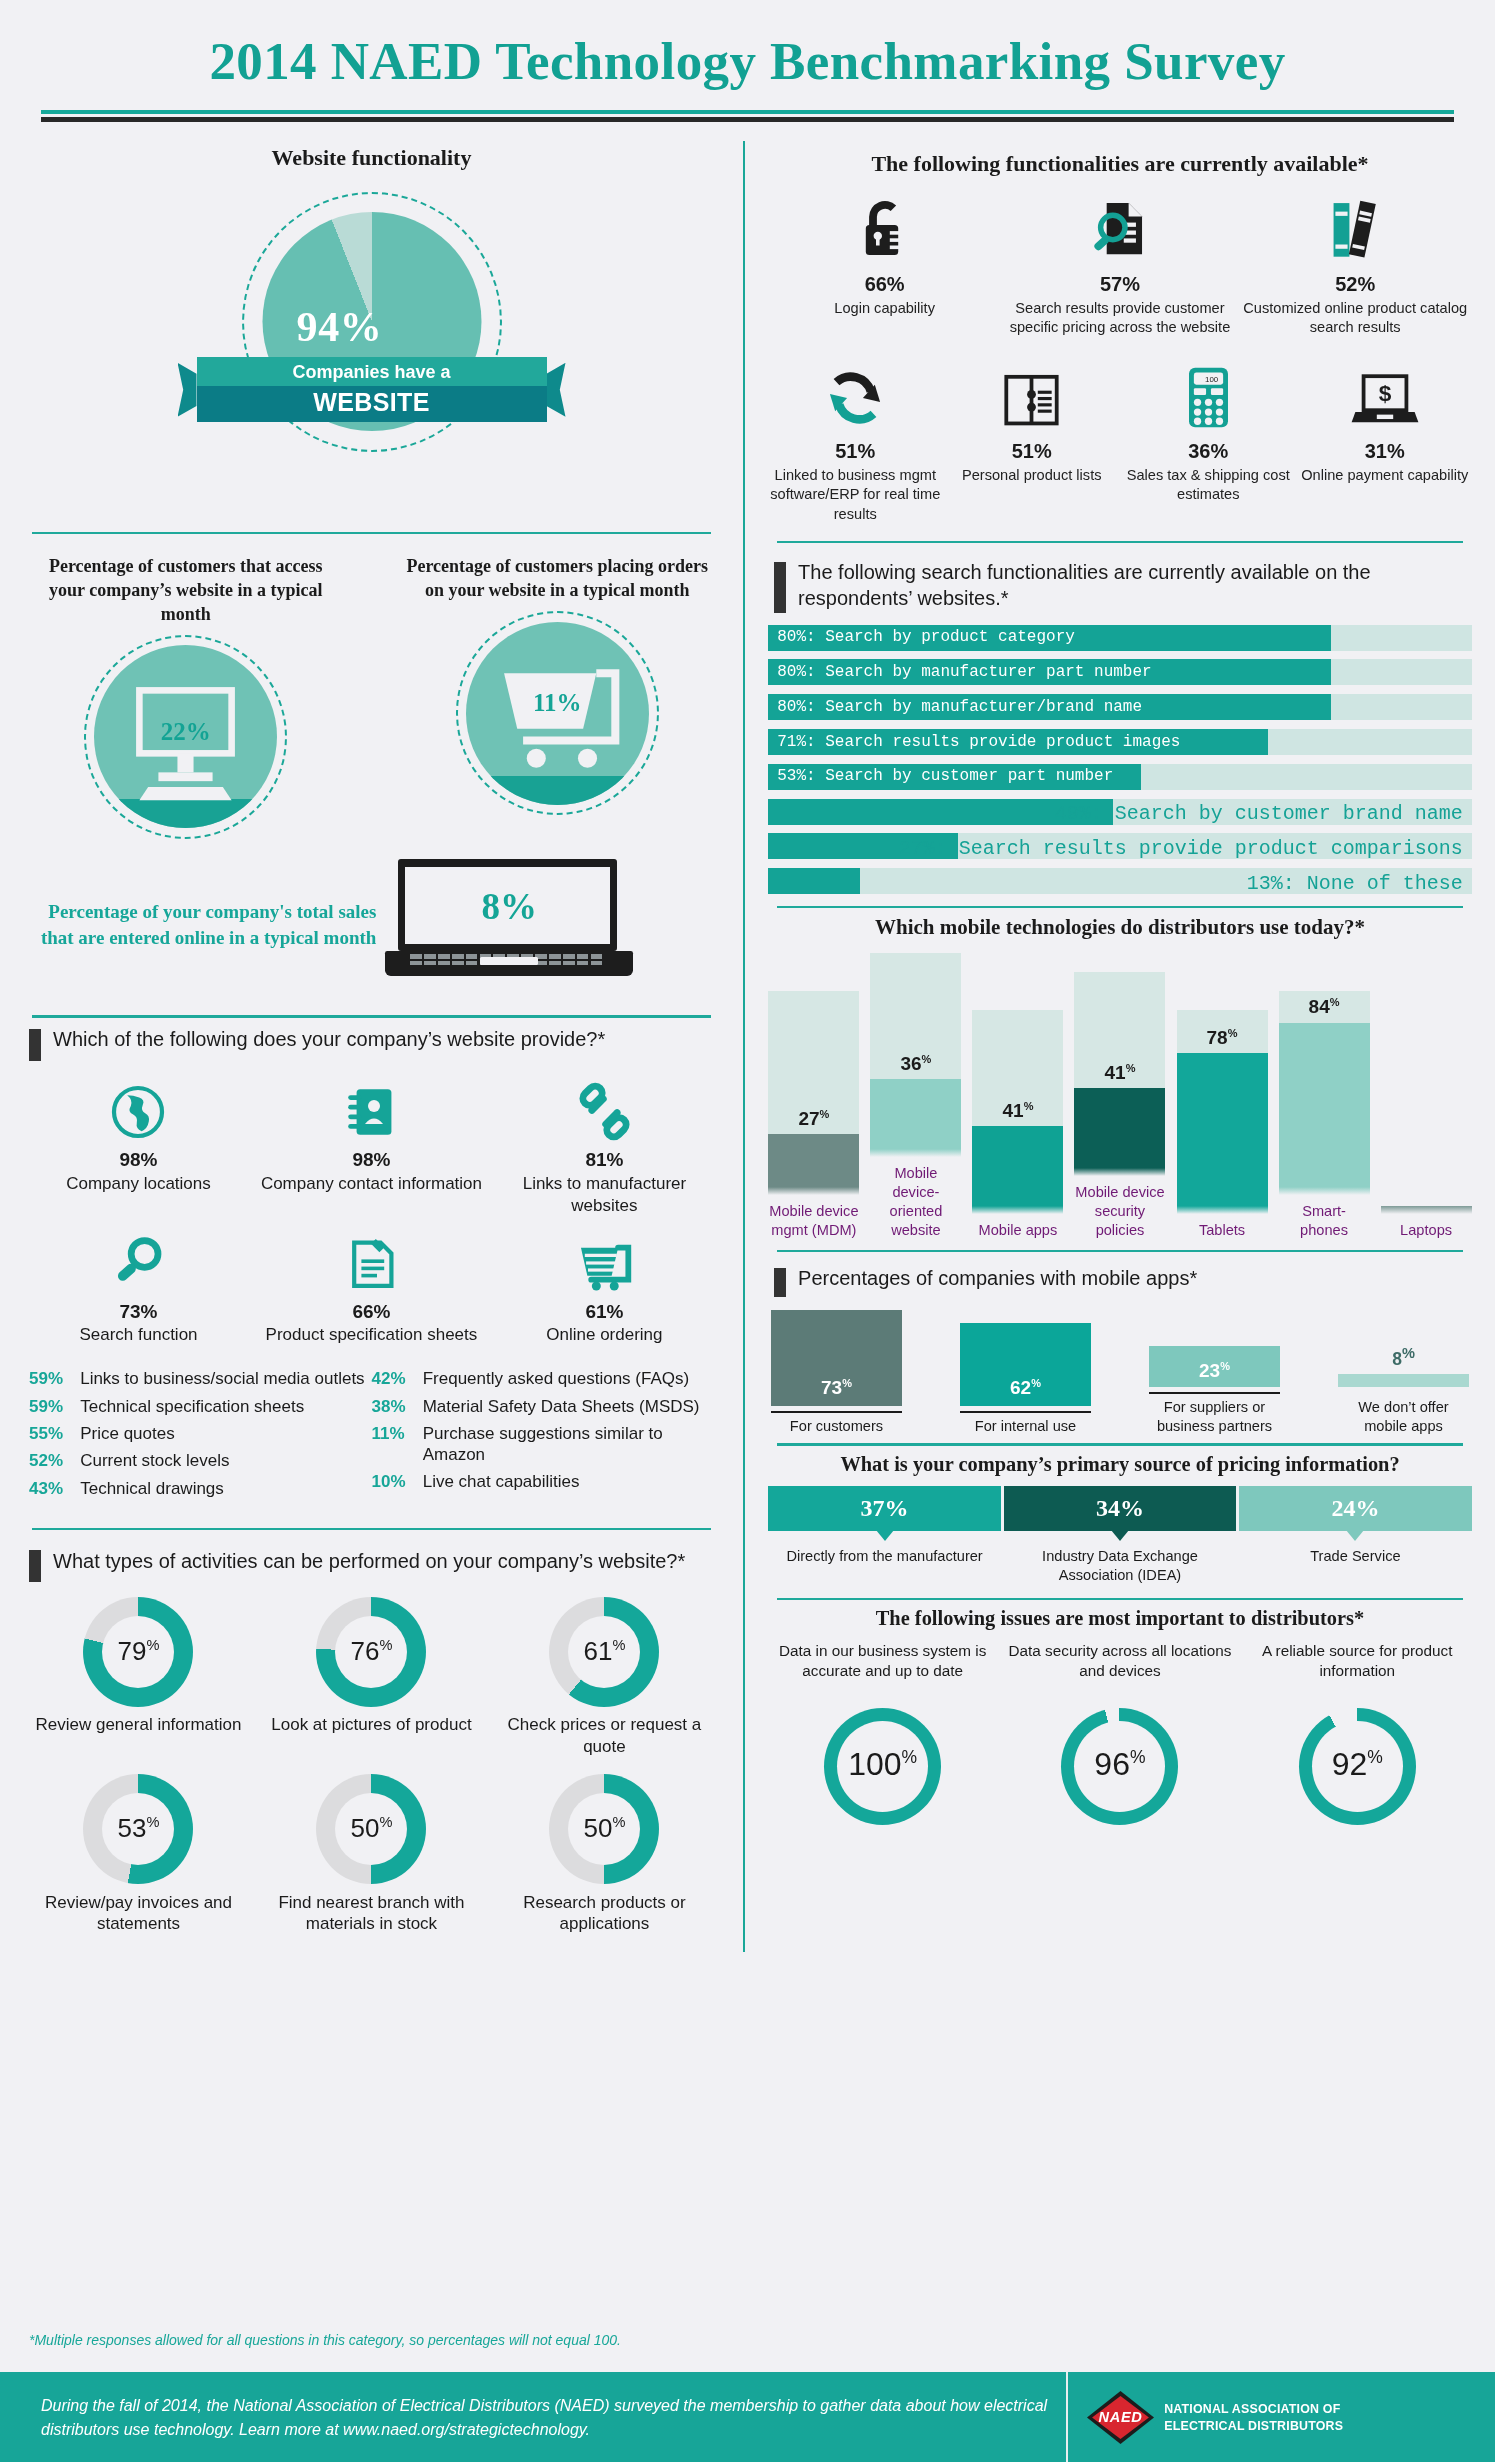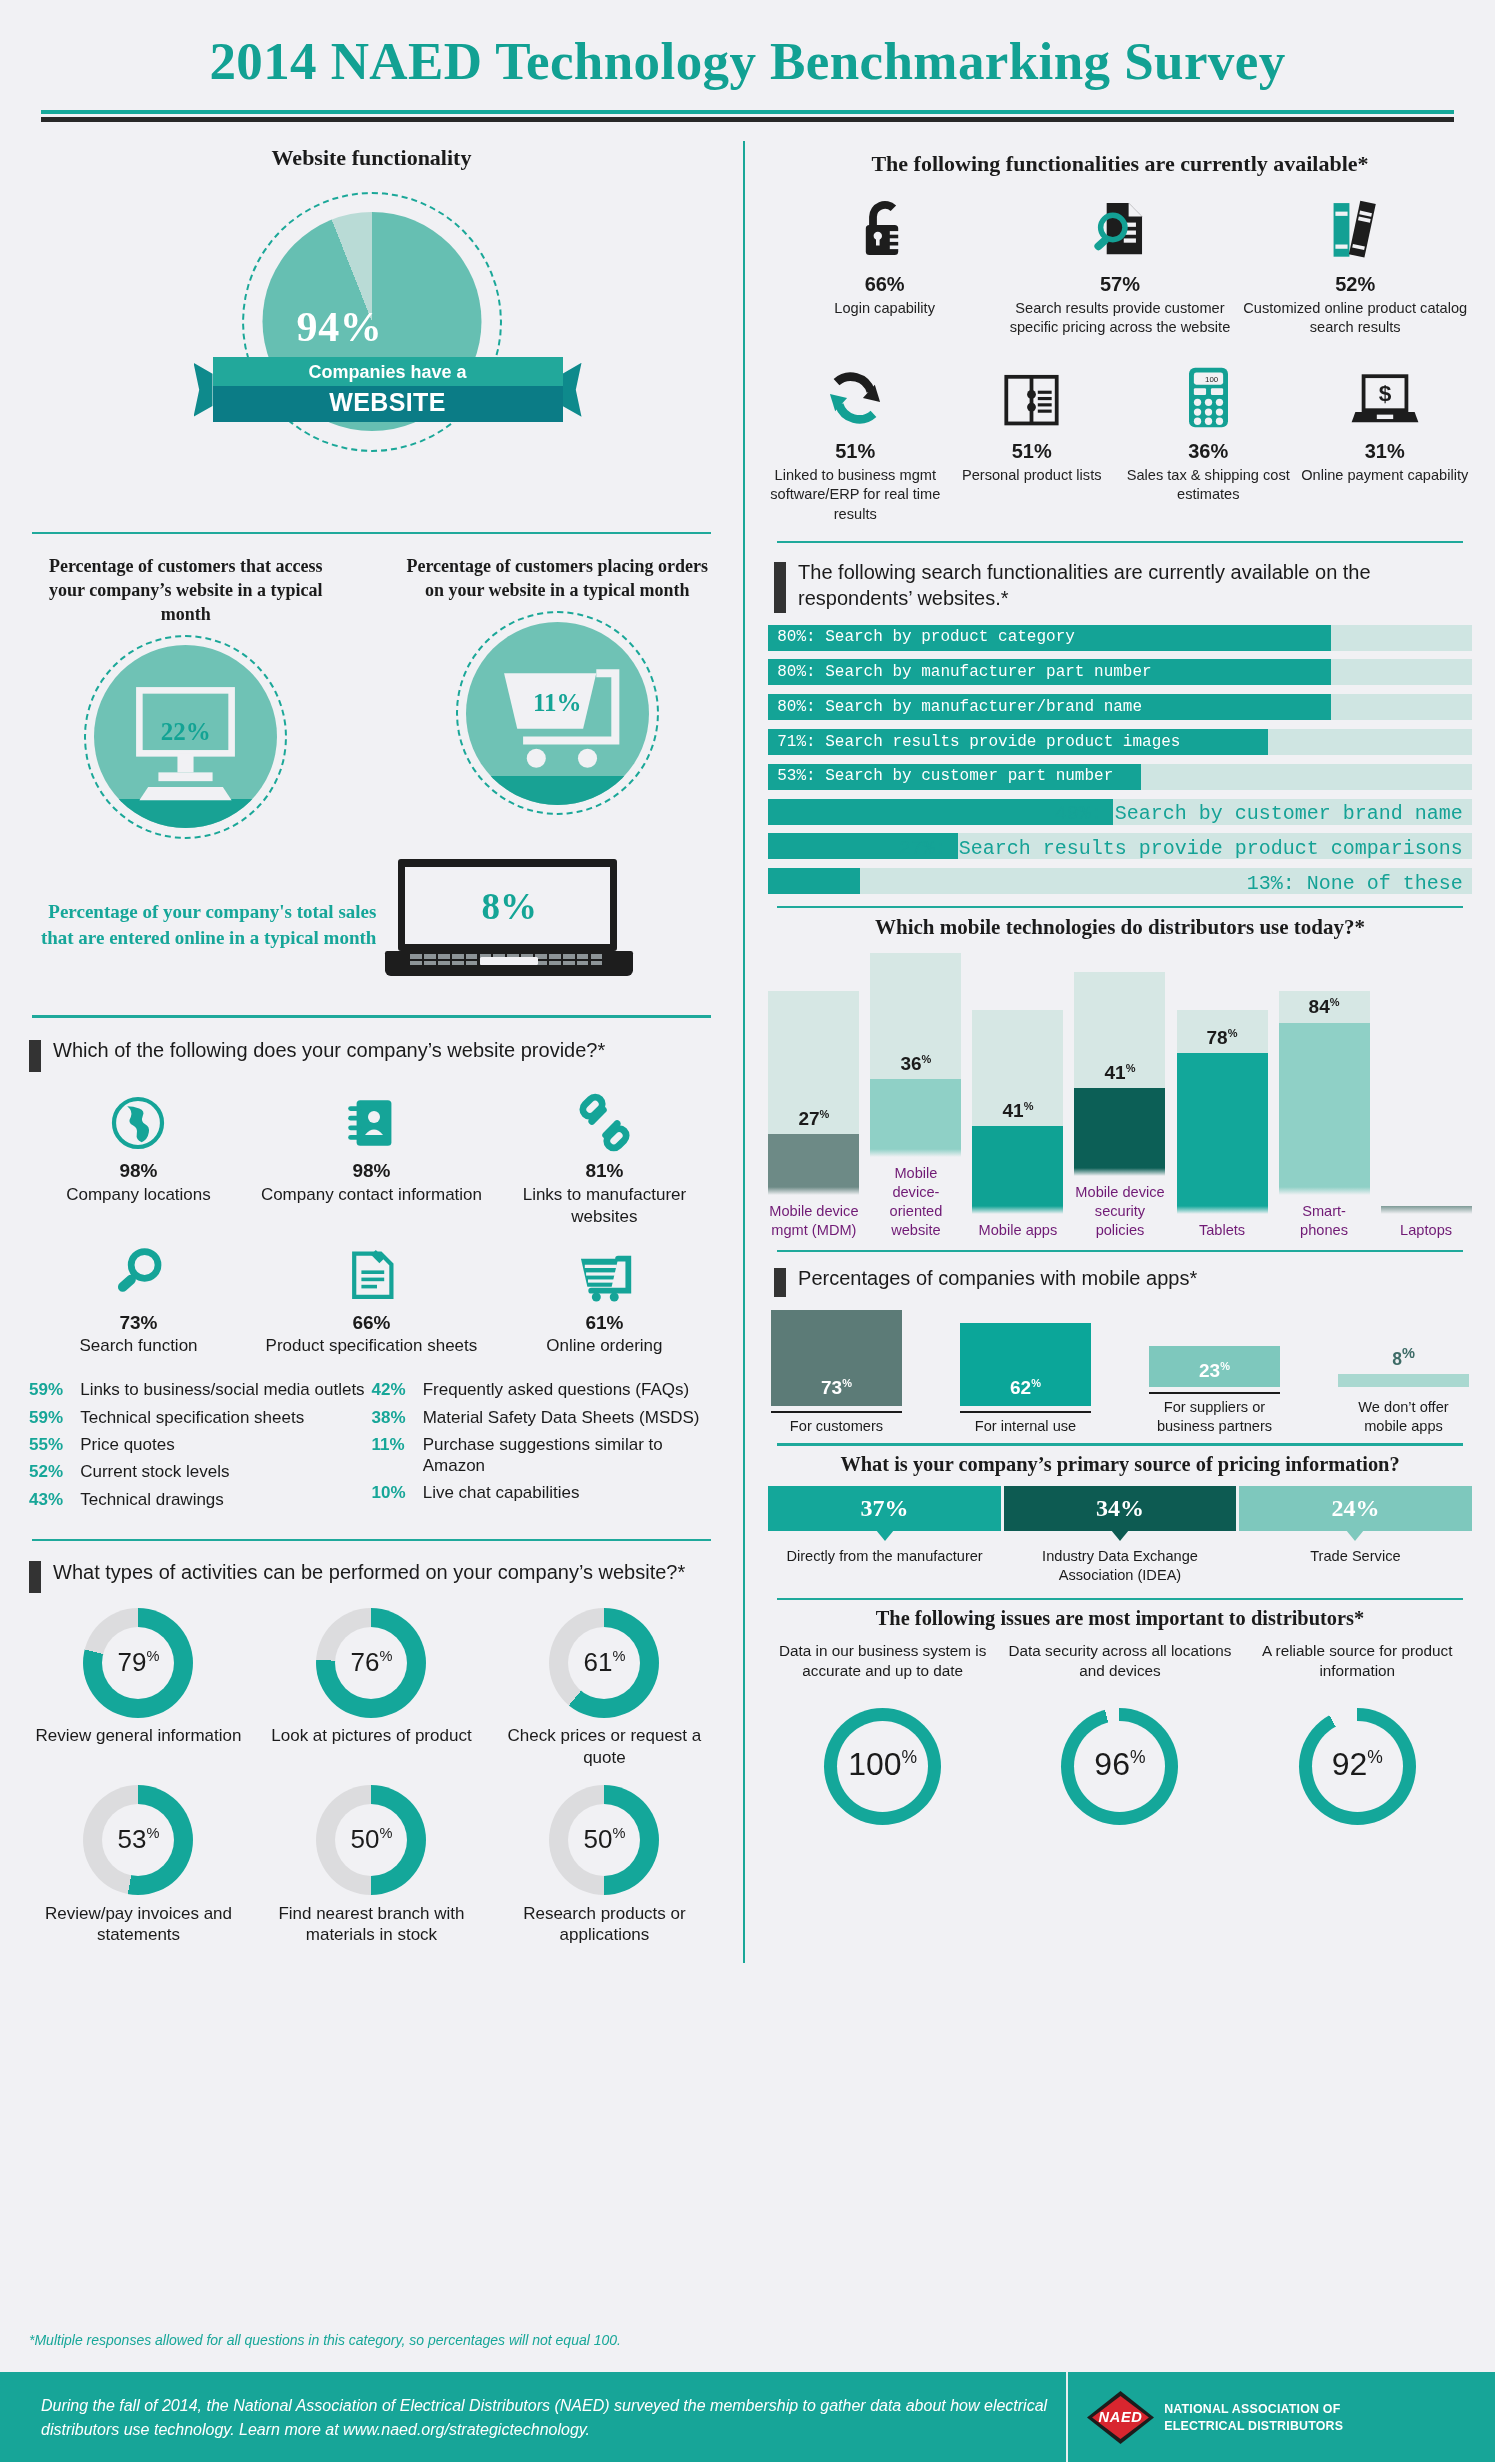--- a/index.html
+++ b/index.html
@@ -50,21 +50,21 @@
     position:absolute; left:50%; top:67px; transform: translateX(-50%);
     width: 219px; height: 219px; border-radius: 50%;
     background: conic-gradient(#66bfb2 0deg 338.4deg, #b9dbd6 338.4deg 360deg);
   }
   #pie-num {
     position:absolute; left:50%; top:158px; transform: translateX(-50%);
     color:#fff; font-family:"Liberation Serif",serif; font-weight:bold;
     font-size: 42px; letter-spacing:0.7px; margin-left: -32px;
   }
   #ribbon { position:absolute; left:50%; top:212px; transform:translateX(-50%);
-            width: 350px; margin-left: 16px; }
+            width: 350px; }
   #ribbon .rtop { background:#22a89b; color:#fff; font-weight:bold; font-size:18px;
                   text-align:center; padding: 5.1px 0 2.9px 0; }
   #ribbon .rbot { background:#0b7c86; color:#fff; font-weight:bold; font-size:25px;
                   text-align:center; padding: 1.5px 0 5.8px 0; letter-spacing:0.4px;}
   #ribbon .tailL, #ribbon .tailR {
     position:absolute; top:5.8px; width:19px; height:54px; background:#0e8a8c;
   }
   #ribbon .tailL { left:-19px; clip-path: polygon(0 0,100% 20%,100% 80%,0 100%,30% 50%); }
   #ribbon .tailR { right:-19px; clip-path: polygon(0 20%,100% 0,70% 50%,100% 100%,0 80%); }
 
@@ -315,21 +315,21 @@
             <i></i>
             <i></i>
             <i></i>
         </div>
         <div class="pad"></div>
       </div>
     </div>
 
     <div class="sec-hr" style="margin-top:25px"></div>
 
-    <div class="qhead" style="margin-top:19px">
+    <div class="qhead" style="margin-top:8px">
       <div class="bar"></div>
       <div class="txt">Which of the following does your company’s website provide?*</div>
     </div>
 
     <div class="icongrid">
       <div class="igcell">
         <div class="ico">
           <svg width="60" height="60" viewBox="0 0 100 100">
               <circle cx="50" cy="50" r="40" fill="none" stroke="#15a498" stroke-width="7"></circle>
               <path d="M32 22 q10 8 6 18 q-6 10 4 14 q8 4 6 14 q-2 10 8 14 q10 -4 12 -16 q2 -10 -6 -14 q-8 -4 -4 -14 q4 -8 -6 -12 q-10 -4 -20 -4z" fill="#15a498"></path>

